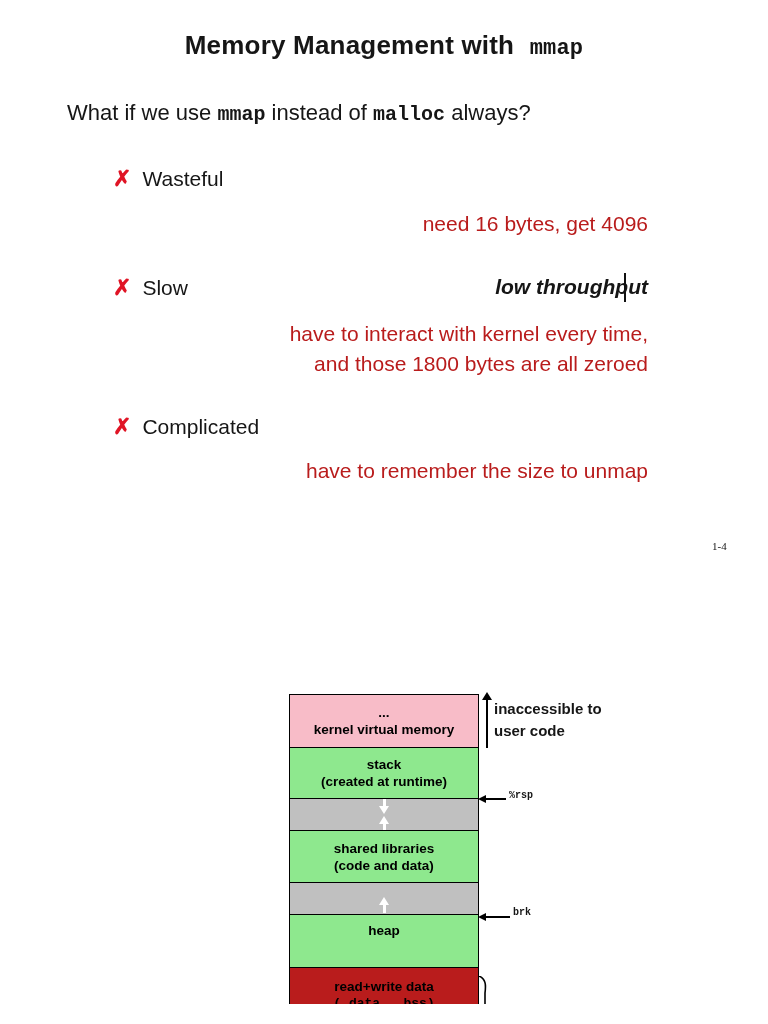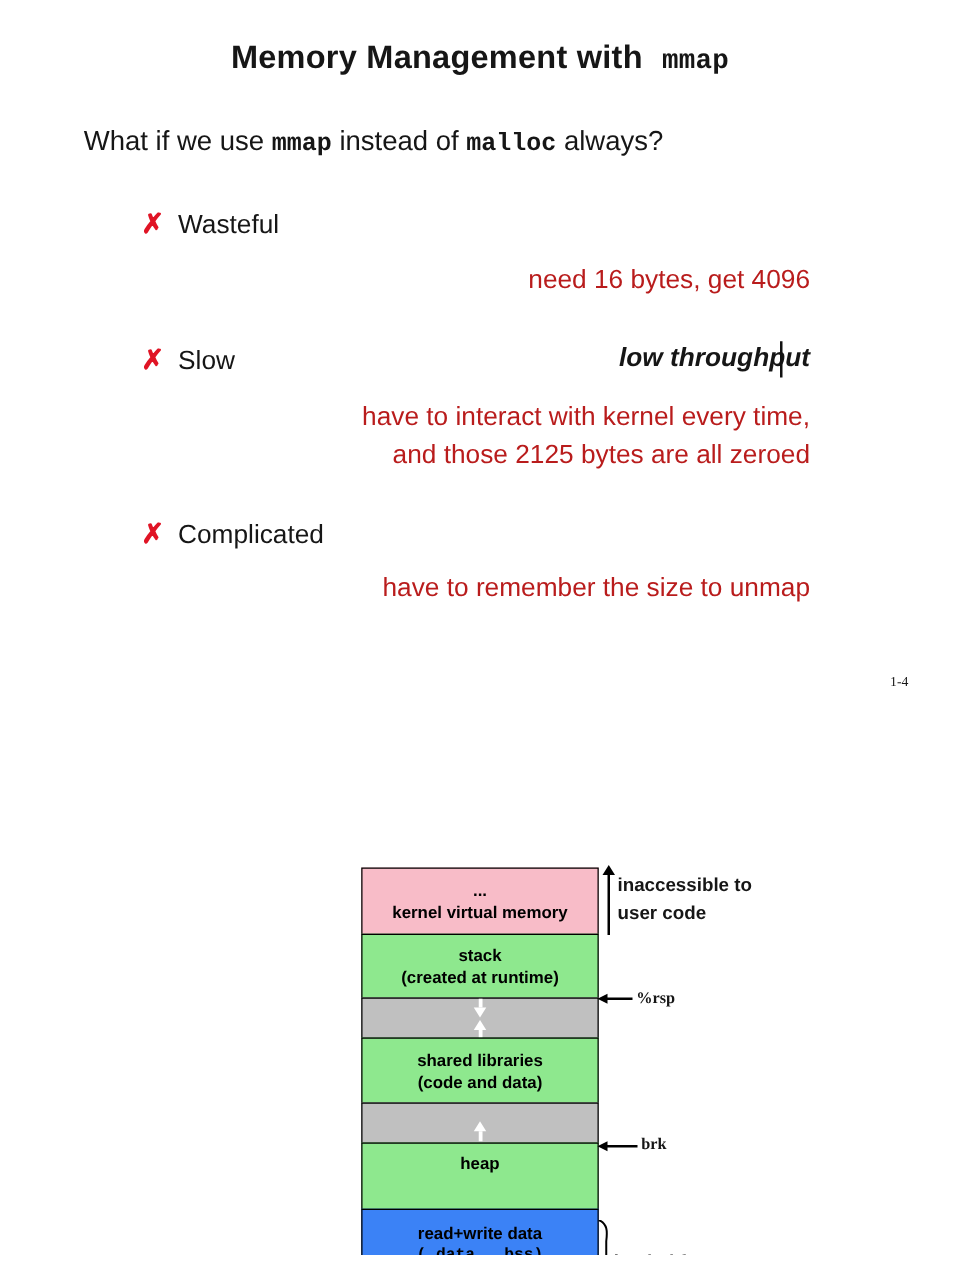--- a/index.html
+++ b/index.html
@@ -33,37 +33,37 @@
   .mbox {
     box-sizing:border-box; width:190px; border:1px solid #000; margin-top:-1px;
     display:flex; flex-direction:column; align-items:center; justify-content:center;
     text-align:center; font-weight:700; font-size:13.5px; line-height:17px; color:#000;
     position:relative;
   }
   .mbox:first-child { margin-top:0; }
   .bg-pink  { background:#f8bcc8; }
   .bg-green { background:#8ee88e; }
   .bg-gray  { background:#c0c0c0; }
-  .bg-blue  { background:#3b82f6; }
+  .bg-blue  { background:#b91c1c; }
   .mono-line { font-family:"Liberation Mono","DejaVu Sans Mono",monospace; font-size:13px; font-weight:700; }
 
   
   .wshaft { width:3px; background:#fff; }
   .wtri-down { width:0; height:0; border-left:5px solid transparent; border-right:5px solid transparent; border-top:8px solid #fff; }
   .wtri-up   { width:0; height:0; border-left:5px solid transparent; border-right:5px solid transparent; border-bottom:8px solid #fff; }
   .gap-arrows { display:flex; flex-direction:column; align-items:center; }
 
   
   .vline { width:2px; background:#000; }
   .hline { height:2px; background:#000; }
   .tri-up-b   { width:0; height:0; border-left:5px solid transparent; border-right:5px solid transparent; border-bottom:8px solid #000; }
   .tri-left-b { width:0; height:0; border-top:4px solid transparent; border-bottom:4px solid transparent; border-right:8px solid #000; }
 
   .ann-text { font-size:15px; font-weight:700; white-space:nowrap; }
-  .reg-label { font-family:Liberation Serif, serif; font-weight:700; font-size:13px; white-space:nowrap; }
+  .reg-label { font-family:Liberation Mono, monospace; font-weight:700; font-size:10px; white-space:nowrap; }
   .loaded { font-size:15px; font-weight:600; white-space:nowrap; }
 </style>
 </head>
 <body>
 
 <div class="page">
 
   <div class="abs slide-title" style="top:30px">
     <span>Memory Management with</span>
     <span class="code" style="margin-left:8px">mmap</span>
@@ -79,21 +79,21 @@
   <div class="abs note" style="top:212px">need 16 bytes, get 4096</div>
 
   <div class="abs bullet-row" style="top:275px">
     <span class="cross">✗</span><span class="bullet-label">Slow</span>
   </div>
   <div class="abs note" style="top:322px">have to interact with kernel every time,</div>
   <div class="abs heading" style="top:275px">
     <span>low throughput</span>
     <span class="caret-bar"></span>
   </div>
-  <div class="abs note" style="top:352px">and those 2125 bytes are all zeroed</div>
+  <div class="abs note" style="top:352px">and those 1800 bytes are all zeroed</div>
 
   <div class="abs bullet-row" style="top:414px">
     <span class="cross">✗</span><span class="bullet-label">Complicated</span>
   </div>
   <div class="abs note" style="top:459px">have to remember the size to unmap</div>
 
   <div class="abs page-num">1-4</div>
 
 
   <div class="abs diagram">

